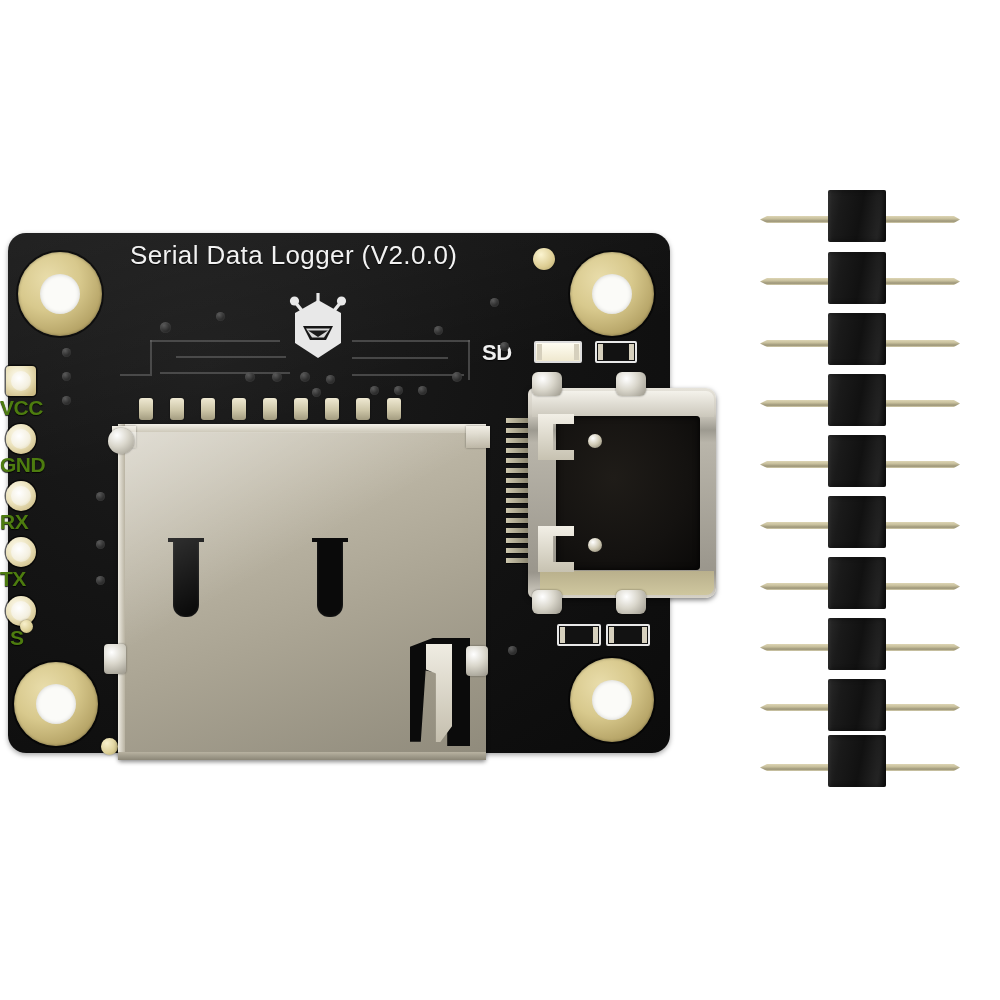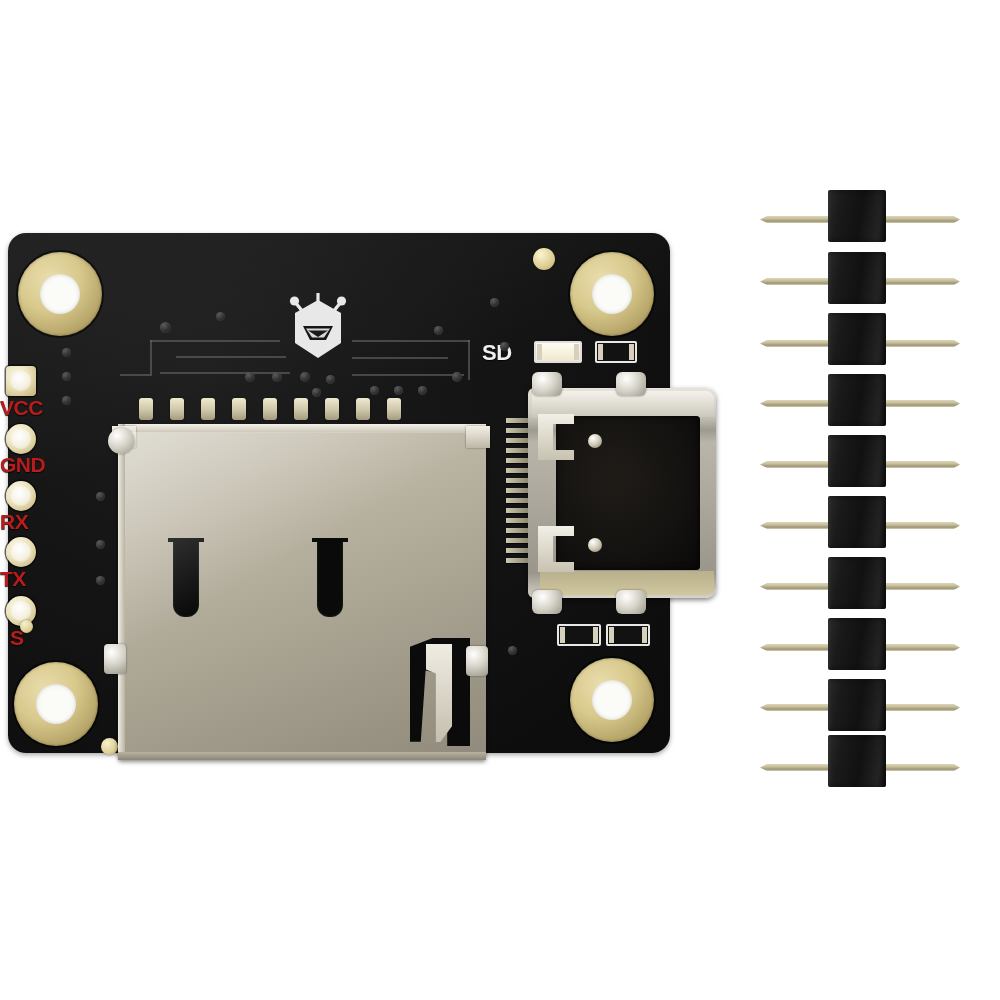--- a/index.html
+++ b/index.html
@@ -70,21 +70,21 @@
   .pad.round { border-radius: 50%; }
   .pad.square { border-radius: 4px; }
   .pad .ring {
     position:absolute; inset:5px;
     border-radius: 50%;
     background: radial-gradient(circle at 40% 35%, #ffffff 0%, #f4f0e0 60%, #ded3ab 100%);
   }
   .pad.square .ring{ border-radius:50%; }
   .pad-label {
     position: absolute;
-    color: #b91c1c;
+    color: #4d7c0f;
     font-size: 21px;
     font-weight: 700;
     letter-spacing: -.5px;
     text-shadow: 0 1px 1px rgba(0,0,0,.85);
     white-space: nowrap;
   }
 
   
   .silk-sd {
     position: absolute;
@@ -285,20 +285,21 @@
     clip-path: polygon(0% 0%, 92% 0%, 100% 50%, 92% 100%, 0% 100%);
   }
 </style>
 </head>
 <body>
 
 <div id="stage">
 
   <div id="pcb"></div>
 
+  <div class="board-title">Serial Data Logger (V2.0.0)</div>
 
   <div class="blob" style="left:533px; top:248px; width:22px; height:22px;
               background:radial-gradient(circle at 36% 30%,#fbf4d0,#ddcd93 60%,#b2a368);"></div>
 
   <div class="mhole" style="left:18px; top:252px; width:84px; height:84px;">
     <div class="bore"></div>
   </div>
   <div class="mhole" style="left:570px; top:252px; width:84px; height:84px;">
     <div class="bore"></div>
   </div>

